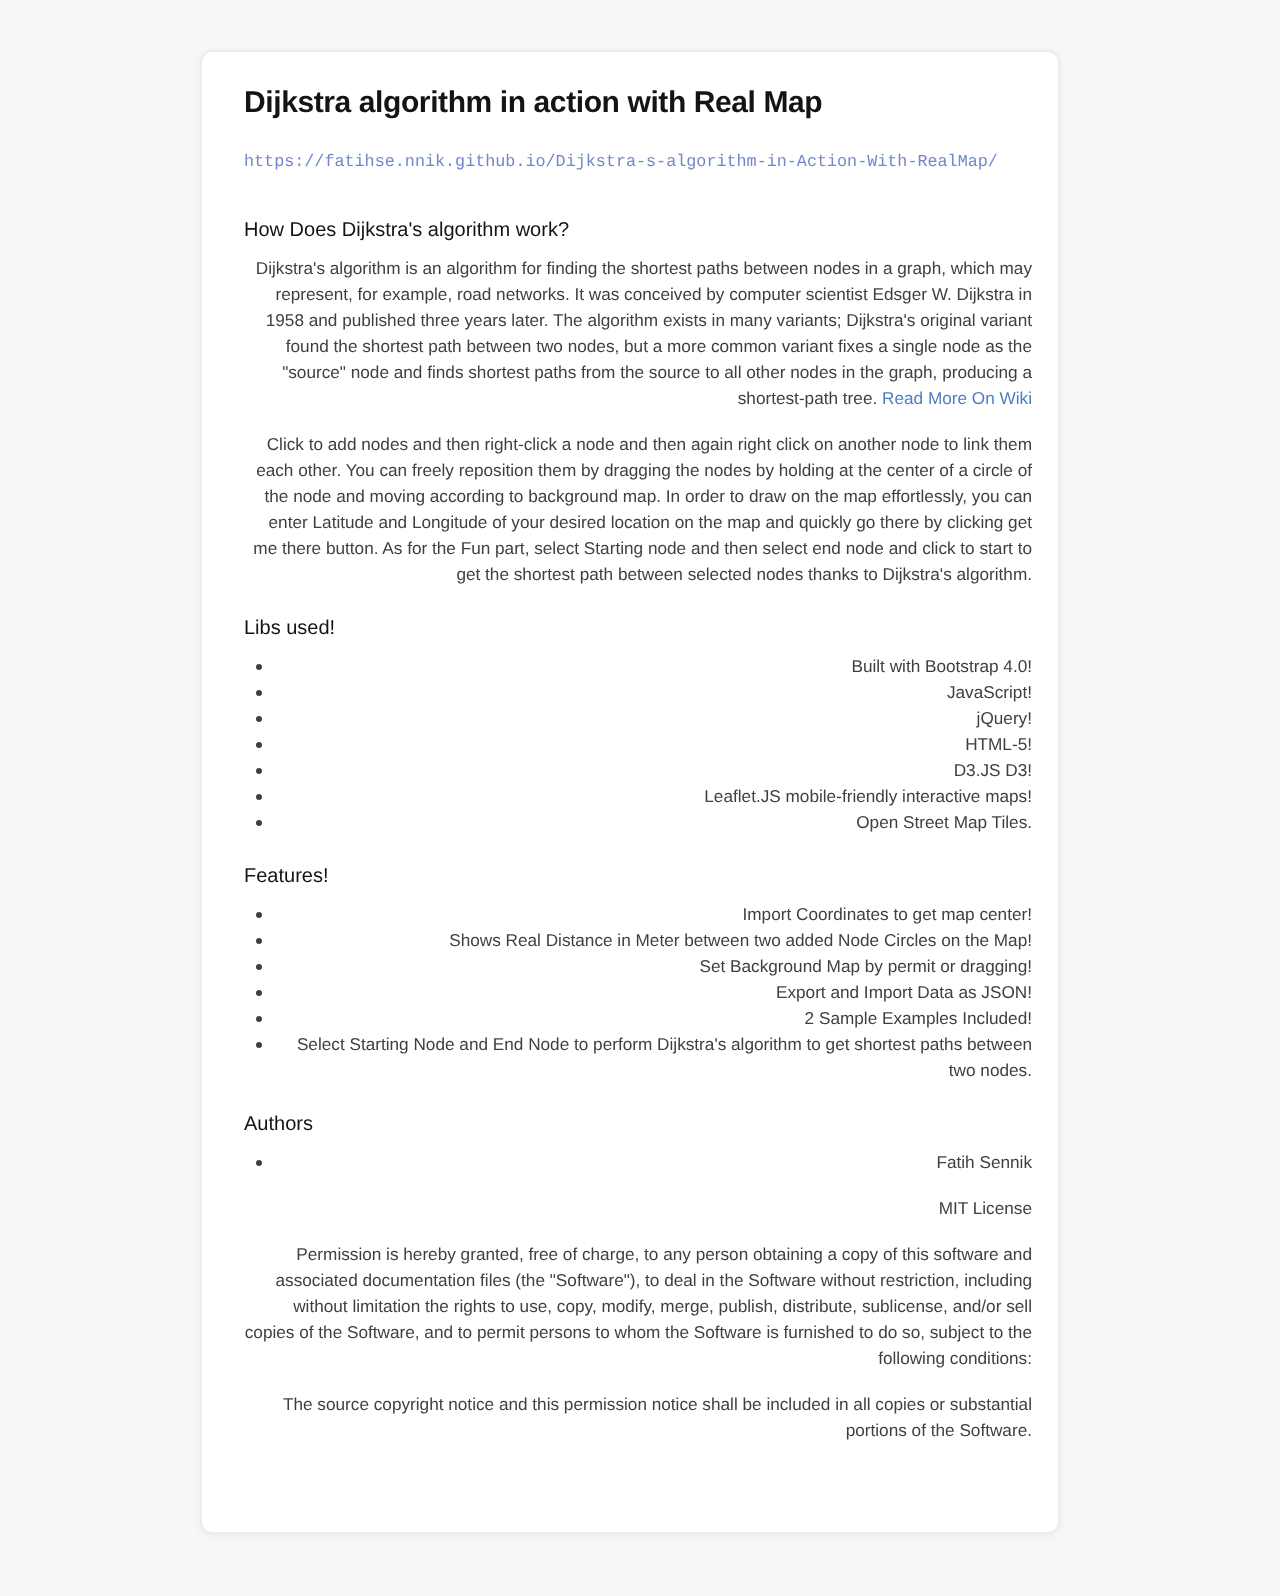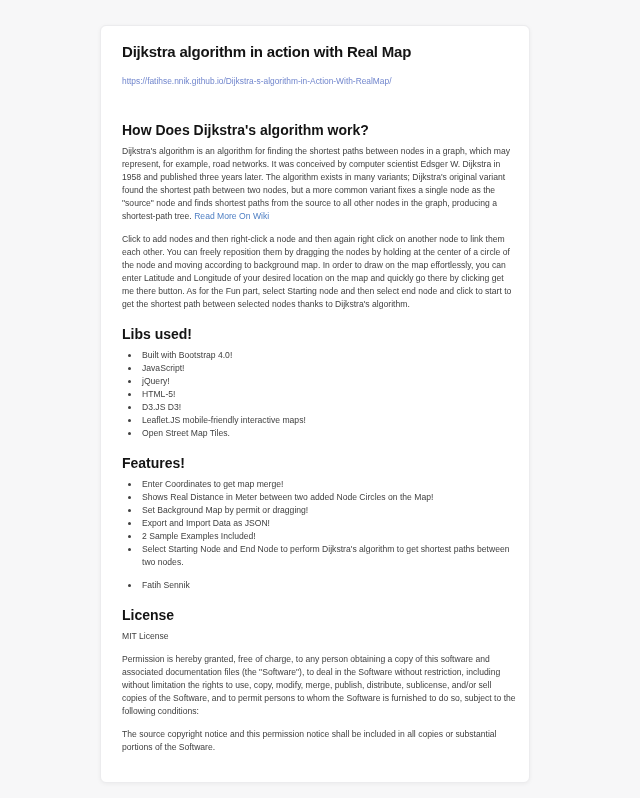--- a/index.html
+++ b/index.html
@@ -34,39 +34,41 @@
   }
   h1 {
     font-size: 15px;
     line-height: 1.25;
     font-weight: bold;
     color: #141414;
     letter-spacing: -0.2px;
     margin: 4px 0 8px 0;
   }
   h2 {
-    font-size: 14px;
-    font-weight: bold;
+    font-size: 10px;
+    font-weight: normal;
     color: #141414;
     margin: 15px 0 7px 0;
   }
   p, li {
     font-size: 8.6px;
     line-height: 13px;
     margin: 0 0 10px 0;
     color: #3f3f3f;
+    text-align: right;
   }
   .url-link {
     display: inline-block;
     font-size: 8.4px;
     line-height: 11px;
     color: #7186cd;
     text-decoration: none;
-    margin-bottom: 20px;
+    margin-bottom: 8px;
     cursor: pointer;
+    font-family: Liberation Mono, monospace;
   }
   a.inline-link {
     color: #4d7ec3;
     text-decoration: none;
     cursor: pointer;
   }
   ul {
     margin: 0 0 10px 0;
     padding-left: 18px;
   }
@@ -96,33 +98,33 @@
         <li>JavaScript!</li>
         <li>jQuery!</li>
         <li>HTML-5!</li>
         <li>D3.JS D3!</li>
         <li>Leaflet.JS mobile-friendly interactive maps!</li>
         <li>Open Street Map Tiles.</li>
       </ul>
 
     <h2>Features!</h2>
     <ul>
-        <li>Enter Coordinates to get map merge!</li>
+        <li>Import Coordinates to get map center!</li>
         <li>Shows Real Distance in Meter between two added Node Circles on the Map!</li>
         <li>Set Background Map by permit or dragging!</li>
         <li>Export and Import Data as JSON!</li>
         <li>2 Sample Examples Included!</li>
         <li>Select Starting Node and End Node to perform Dijkstra's algorithm to get shortest paths between two nodes.</li>
       </ul>
 
+    <h2>Authors</h2>
     <ul>
         <li>Fatih Sennik</li>
       </ul>
 
-    <h2>License</h2>
     <p>MIT License</p>
     <p>Permission is hereby granted, free of charge, to any person obtaining a copy of this software and associated documentation files (the "Software"), to deal in the Software without restriction, including without limitation the rights to use, copy, modify, merge, publish, distribute, sublicense, and/or sell copies of the Software, and to permit persons to whom the Software is furnished to do so, subject to the following conditions:</p>
     <p>The source copyright notice and this permission notice shall be included in all copies or substantial portions of the Software.</p>
     
 
     
 
   </div>
 </div>
 

